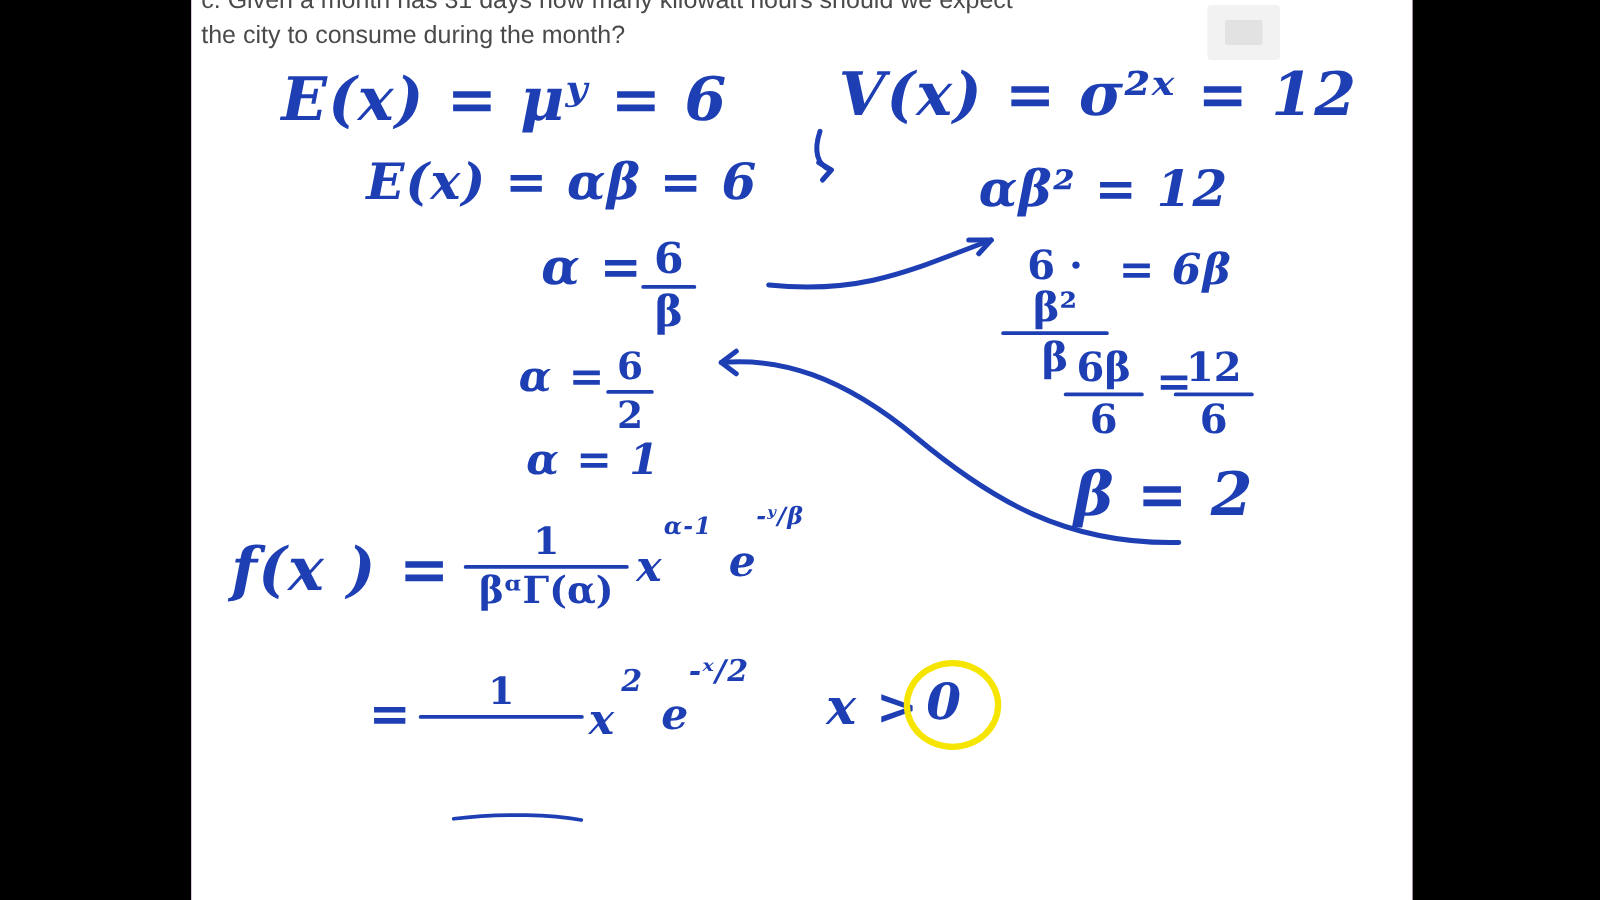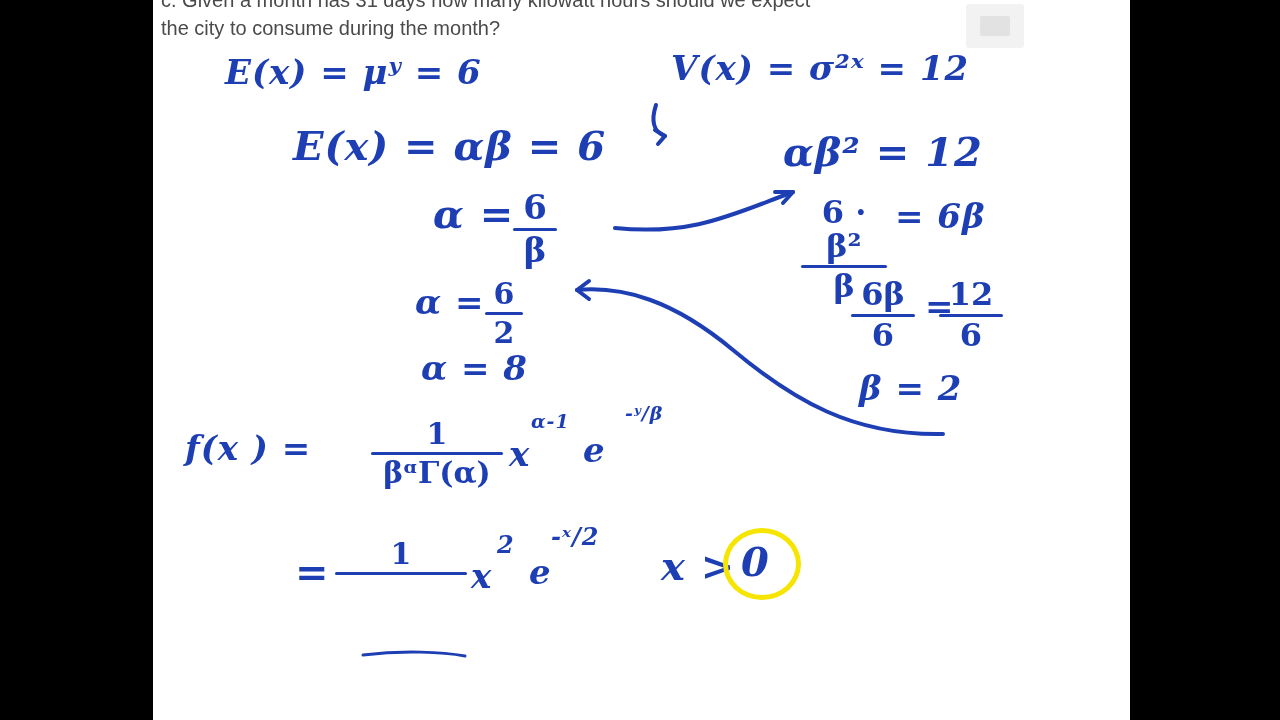--- a/index.html
+++ b/index.html
@@ -78,21 +78,21 @@
   .hw {
     position: absolute;
     color: #1e3fb4;
     font-family: "DejaVu Serif", serif;
     font-weight: 600;
     white-space: nowrap;
     letter-spacing: 1px;
   }
   .hw.ital { font-style: italic; }
 
-  .sz-xl { font-size: 34px; }
+  .sz-xl { font-size: 48px; }
   .sz-lg { font-size: 40px; text-align: right; }
   .sz-md { font-size: 34px; }
   .sz-sm { font-size: 24px; }
   .sz-xs { font-size: 19px; }
 
   
   .frac {
     position: absolute;
     color: #1e3fb4;
     font-family: "DejaVu Serif", serif;
@@ -164,21 +164,21 @@
       <span class="den">β</span>
     </div>
 
     <div class="hw sz-md ital" style="left:262px; top:282px;">α =</div>
     <div class="frac" style="left:332px; top:278px; width:38px; font-size:30px;">
       <span class="num">6</span>
       <span class="bar-line"></span>
       <span class="den">2</span>
     </div>
 
-    <div class="hw sz-md ital" style="left:268px; top:348px;">α = 8</div>
+    <div class="hw sz-md ital" style="left:268px; top:348px;">α = 1</div>
 
     <div class="hw sz-xl ital" style="left:518px; top:48px;">V(x) = σ²ˣ = 12</div>
     <div class="hw sz-lg ital" style="left:630px; top:128px;">αβ² = 12</div>
 
     <div class="frac" style="left:648px; top:196px; width:86px; font-size:32px;">
       <span class="num">6 · β²</span>
       <span class="bar-line"></span>
       <span class="den">β</span>
     </div>
     <div class="hw sz-md ital" style="left:742px; top:196px;">= 6β</div>
@@ -199,21 +199,21 @@
 
     <div class="hw sz-xl ital" style="left:32px; top:428px;">f(x )  =</div>
     <div class="frac" style="left:218px; top:418px; width:132px; font-size:30px;">
       <span class="num">1</span>
       <span class="bar-line"></span>
       <span class="den">βᵅΓ(α)</span>
     </div>
     <div class="hw sz-md ital" style="left:356px; top:434px;">x</div>
     <div class="hw sz-xs ital" style="left:378px; top:410px;">α-1</div>
     <div class="hw sz-md ital" style="left:430px; top:430px;">e</div>
-    <div class="hw sz-xs ital" style="left:472px; top:402px;text-align:center;">-ʸ/β</div>
+    <div class="hw sz-xs ital" style="left:452px; top:402px;text-align:center;">-ʸ/β</div>
 
     <div class="hw sz-lg ital" style="left:142px; top:548px;">=</div>
     <div class="frac" style="left:182px; top:538px; width:132px; font-size:30px;">
       <span class="num">1</span>
       <span class="bar-line"></span>
     </div>
     <div class="hw sz-md ital" style="left:318px; top:556px;">x</div>
     <div class="hw sz-sm ital" style="left:344px; top:530px;">2</div>
     <div class="hw sz-md ital" style="left:376px; top:552px;">e</div>
     <div class="hw sz-sm ital" style="left:398px; top:522px;font-style:italic;">-ˣ/2</div>

